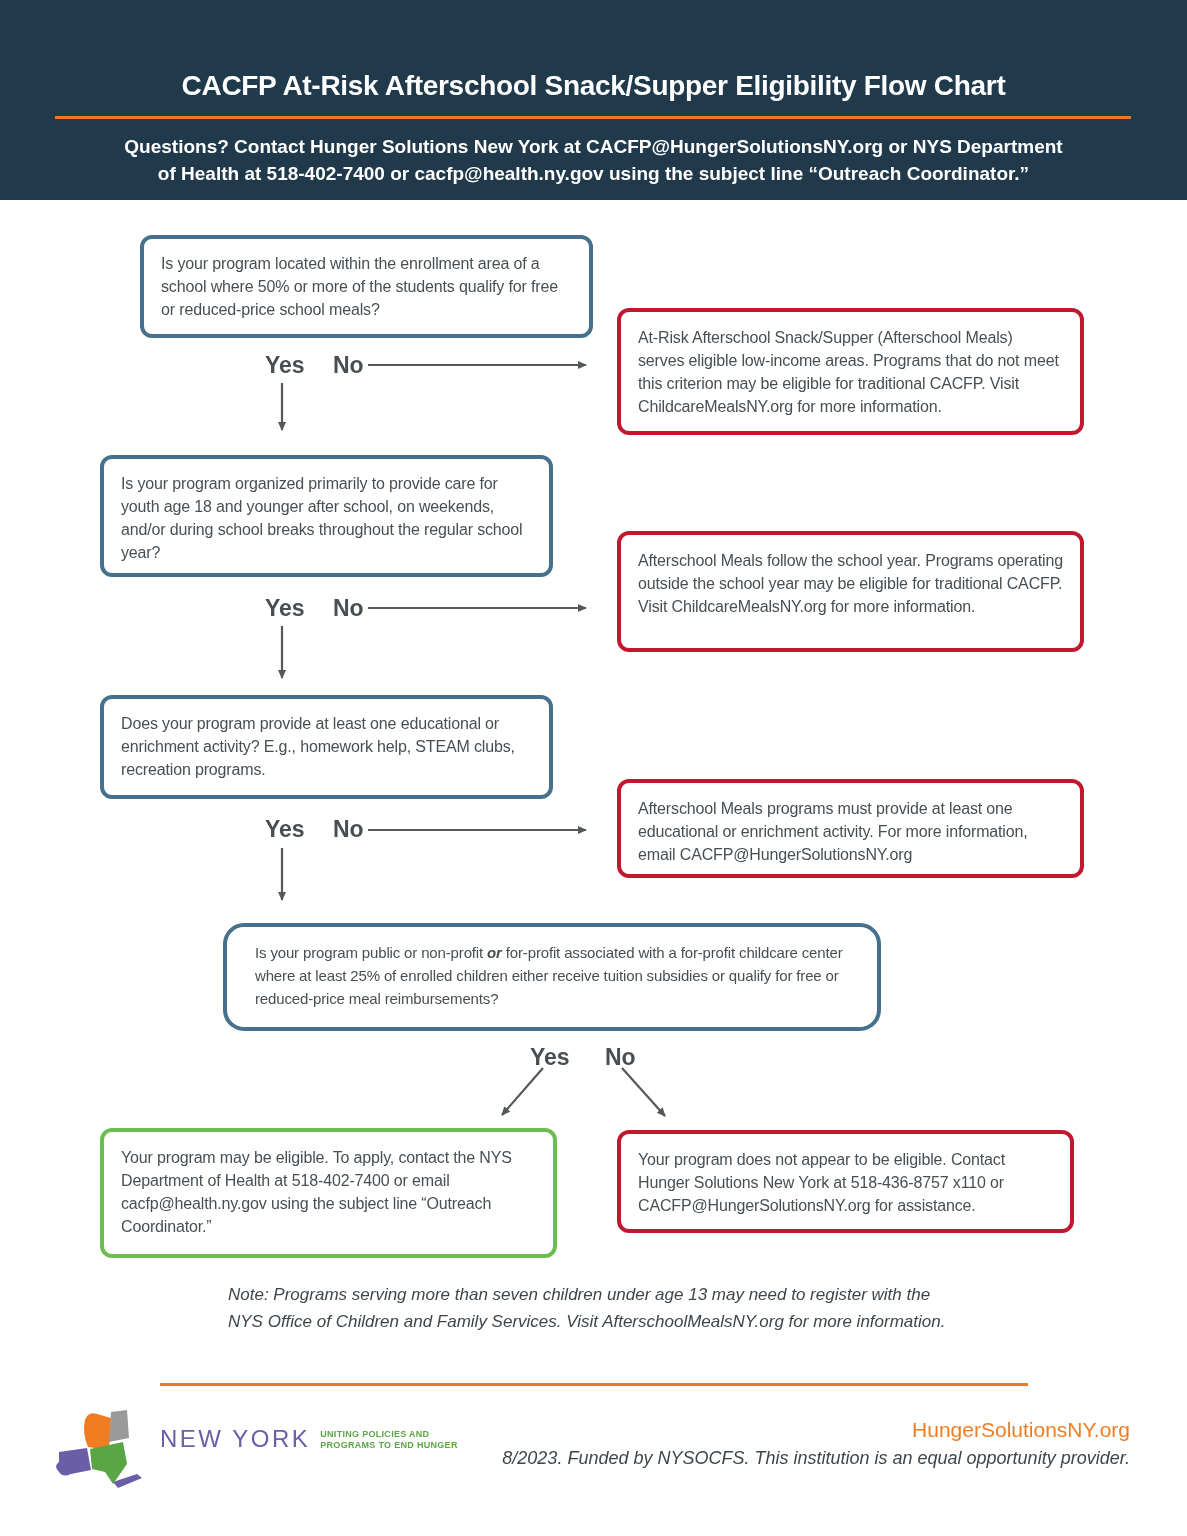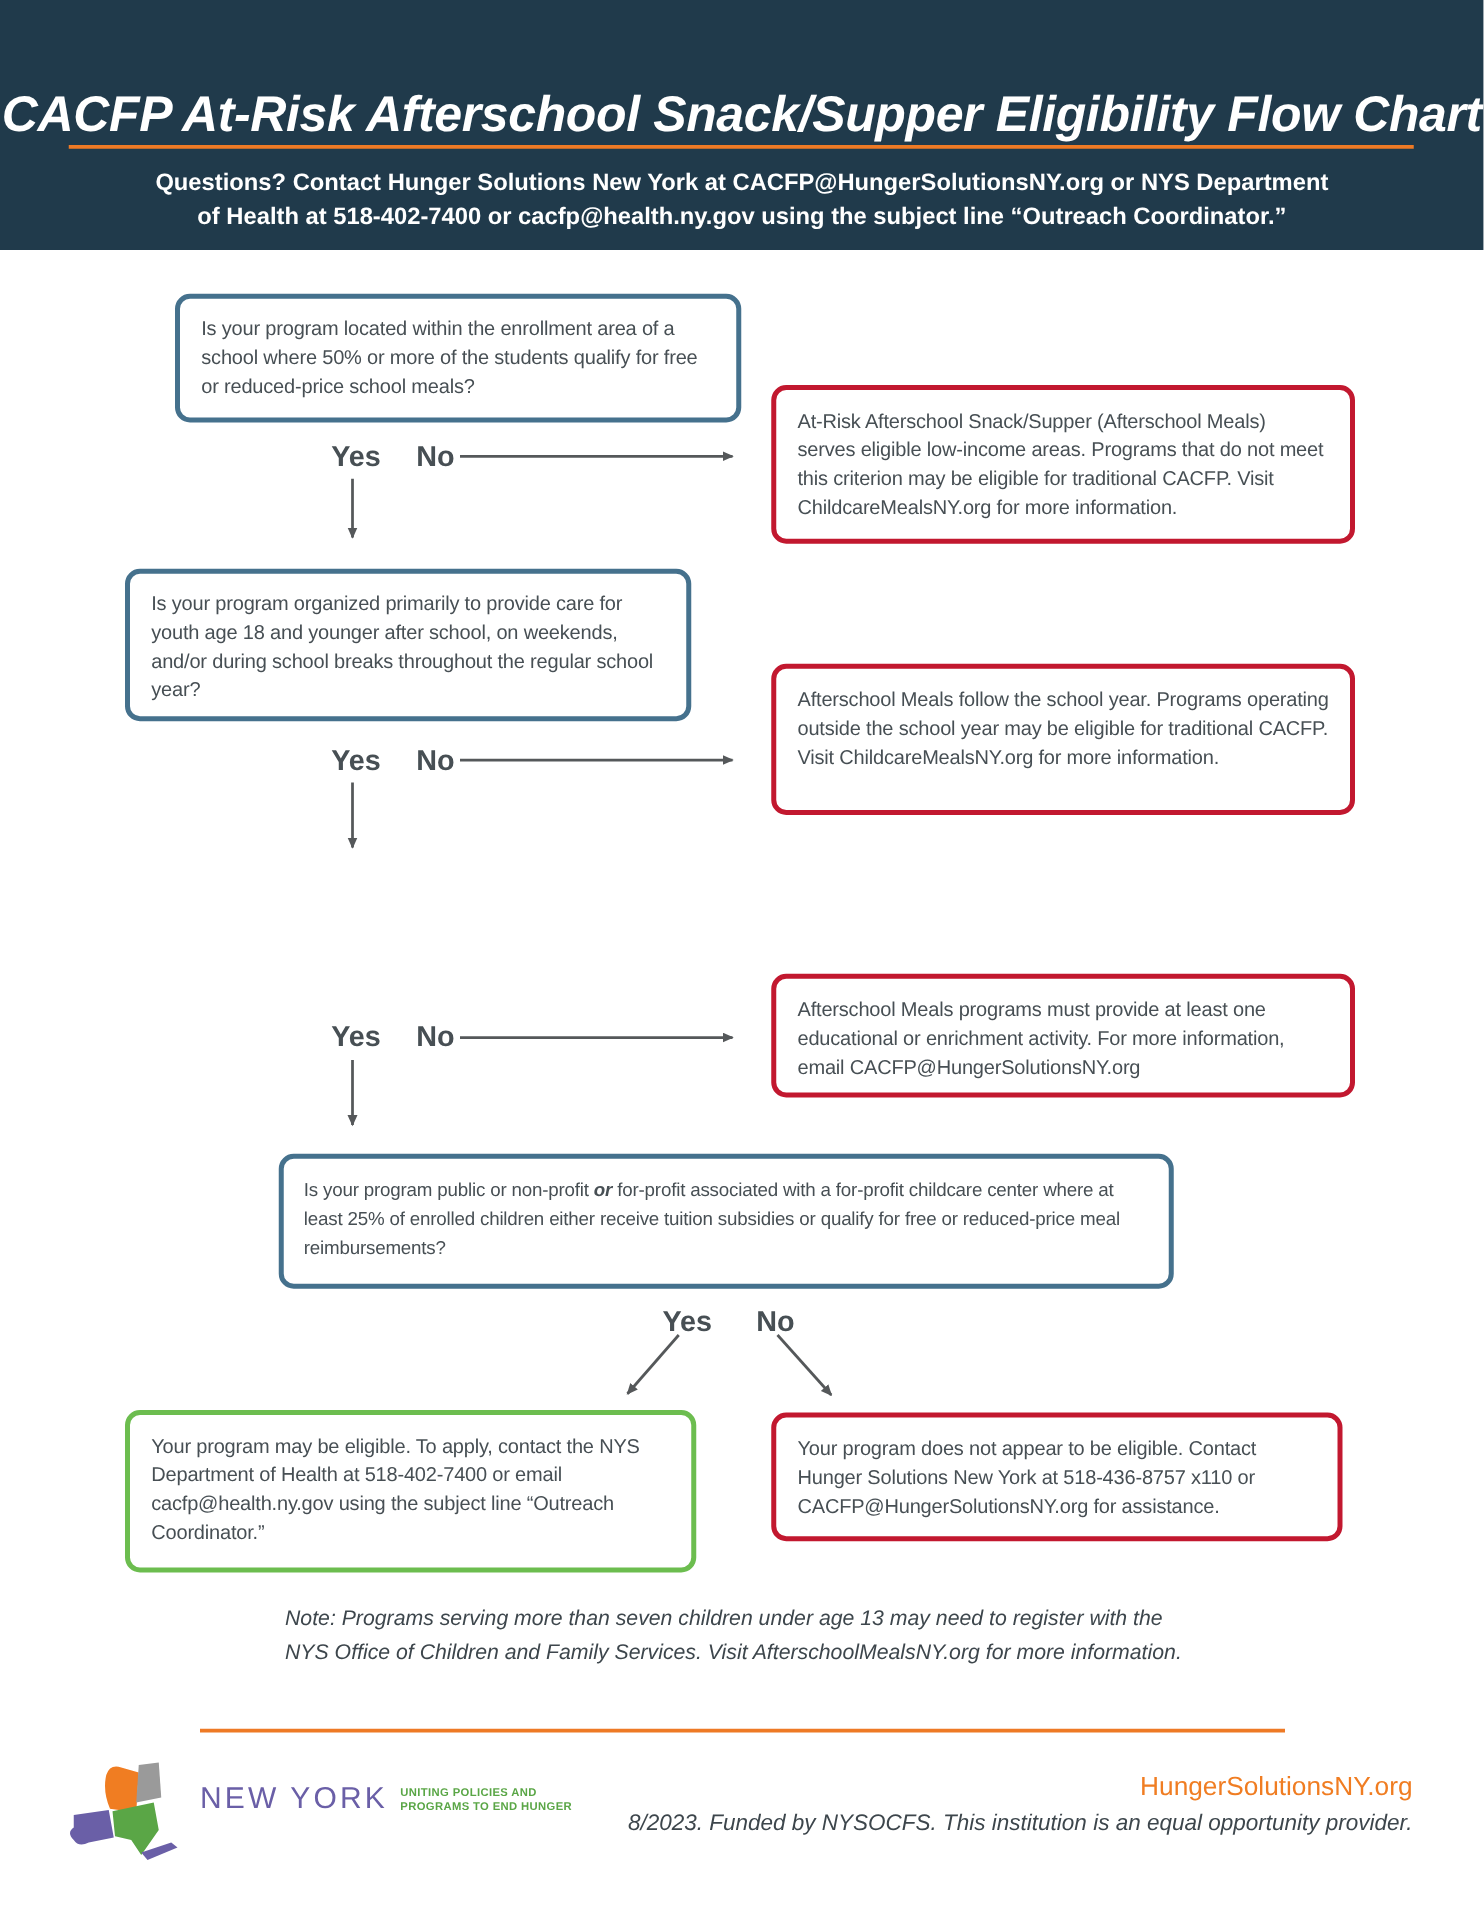--- a/index.html
+++ b/index.html
@@ -2,40 +2,40 @@
 <html style="--navy: #203a4b; --orange: #ee7a25; --blue-border: #45718d; --red-border: #c2182f; --green-border: #6cbd4f; --text: #474f54; --arrow: #55585a; --purple: #6a5fa7; --logo-orange: #f07d22; --logo-green: #5aa646; --logo-gray: #9a9a9a;"><head>
 <meta charset="utf-8">
 <style>
   html,body { margin:0; padding:0; background:#ffffff; }
   body { font-family:"Liberation Sans", sans-serif; }
   .page { position:relative; width:1187px; height:1536px; background:#ffffff; overflow:hidden; }
 
   
   .header { position:absolute; left:0; top:0; width:1187px; height:200px; background:var(--navy); }
   .header-title { position:absolute; top:70px; left:0; width:100%; text-align:center;
-                  font-size:40px; font-weight:bold; color:#ffffff; letter-spacing:-0.3px;font-style:italic; }
+                  font-size:28px; font-weight:bold; color:#ffffff; letter-spacing:-0.3px; }
   .header-rule { position:absolute; top:116px; left:55px; width:1076px; height:3px; background:var(--orange); }
   .header-contact { position:absolute; top:133px; left:0; width:100%; text-align:center;
                     font-size:19px; font-weight:bold; color:#ffffff; line-height:27px; }
   .header-contact span { display:block; }
 
   
   .fbox { position:absolute; box-sizing:border-box; background:#ffffff; border-radius:12px;
           color:var(--text); font-size:16px; line-height:23px; letter-spacing:-0.15px; }
   .qbox { border:4px solid var(--blue-border); padding:13px 17px; }
   .obox { border:4px solid var(--red-border); padding:14px 17px; }
   .gbox { border:4px solid var(--green-border); padding:14px 17px; }
 
   .q1 { left:100px; top:235px;  width:453px; height:103px;margin-left:40px; }
   .o1 { left:617px; top:308px;  width:467px; height:127px; }
   .q2 { left:100px; top:455px;  width:453px; height:122px; }
   .o2 { left:617px; top:531px;  width:467px; height:121px; }
   .q3 { left:100px; top:695px;  width:453px; height:104px; }
   .o3 { left:617px; top:779px;  width:467px; height:99px;  }
-  .q4 { left:223px; top:923px;  width:716px; height:108px; font-size:15px; padding:14px 16px; }
+  .q4 { left:223px; top:923px;  width:658px; height:108px; font-size:15px; padding:14px 28px;border-radius:21px; }
   .g4 { left:100px; top:1128px; width:457px; height:130px; }
   .o4 { left:617px; top:1130px; width:457px; height:103px; }
 
   .bold-italic { font-weight:bold; font-style:italic; }
 
   
   .yn { position:absolute; font-size:23px; font-weight:bold; color:var(--text); }
 
   
   .arrows { position:absolute; left:0; top:0; width:1187px; height:1536px; pointer-events:none; }
@@ -94,20 +94,21 @@
   <div class="fbox qbox q1">Is your program located within the enrollment area of a school where 50% or more of the students qualify for free or reduced-price school meals?</div>
   <span class="yn" style="left:265px; top:352px;">Yes</span>
   <span class="yn" style="left:333px; top:352px;">No</span>
   <div class="fbox obox o1">At-Risk Afterschool Snack/Supper (Afterschool Meals) serves eligible low-income areas. Programs that do not meet this criterion may be eligible for traditional CACFP. Visit ChildcareMealsNY.org for more information.</div>
 
   <div class="fbox qbox q2">Is your program organized primarily to provide care for youth age 18 and younger after school, on weekends, and/or during school breaks throughout the regular school year?</div>
   <span class="yn" style="left:265px; top:595px;">Yes</span>
   <span class="yn" style="left:333px; top:595px;">No</span>
   <div class="fbox obox o2">Afterschool Meals follow the school year. Programs operating outside the school year may be eligible for traditional CACFP. Visit ChildcareMealsNY.org for more information.</div>
 
+  <div class="fbox qbox q3">Does your program provide at least one educational or enrichment activity? E.g., homework help, STEAM clubs, recreation programs.</div>
   <span class="yn" style="left:265px; top:816px;">Yes</span>
   <span class="yn" style="left:333px; top:816px;">No</span>
   <div class="fbox obox o3">Afterschool Meals programs must provide at least one educational or enrichment activity. For more information, email CACFP@HungerSolutionsNY.org</div>
 
   <div class="fbox qbox q4">
     <span>Is your program public or non-profit </span><span class="bold-italic">or</span><span> for-profit associated with a for-profit childcare center where at least 25% of enrolled children either receive tuition subsidies or qualify for free or reduced-price meal reimbursements?</span>
   </div>
   <span class="yn" style="left:530px; top:1044px;">Yes</span>
   <span class="yn" style="left:605px; top:1044px;">No</span>
 

